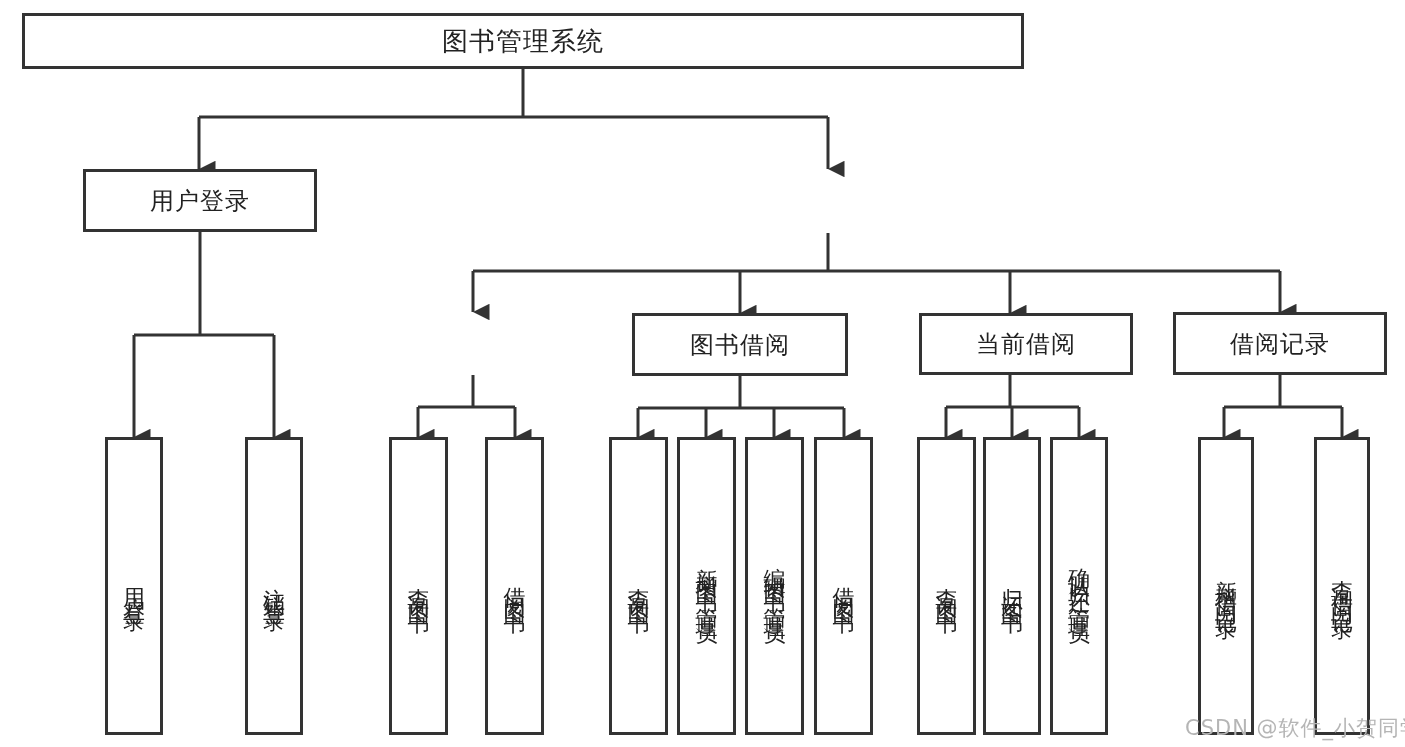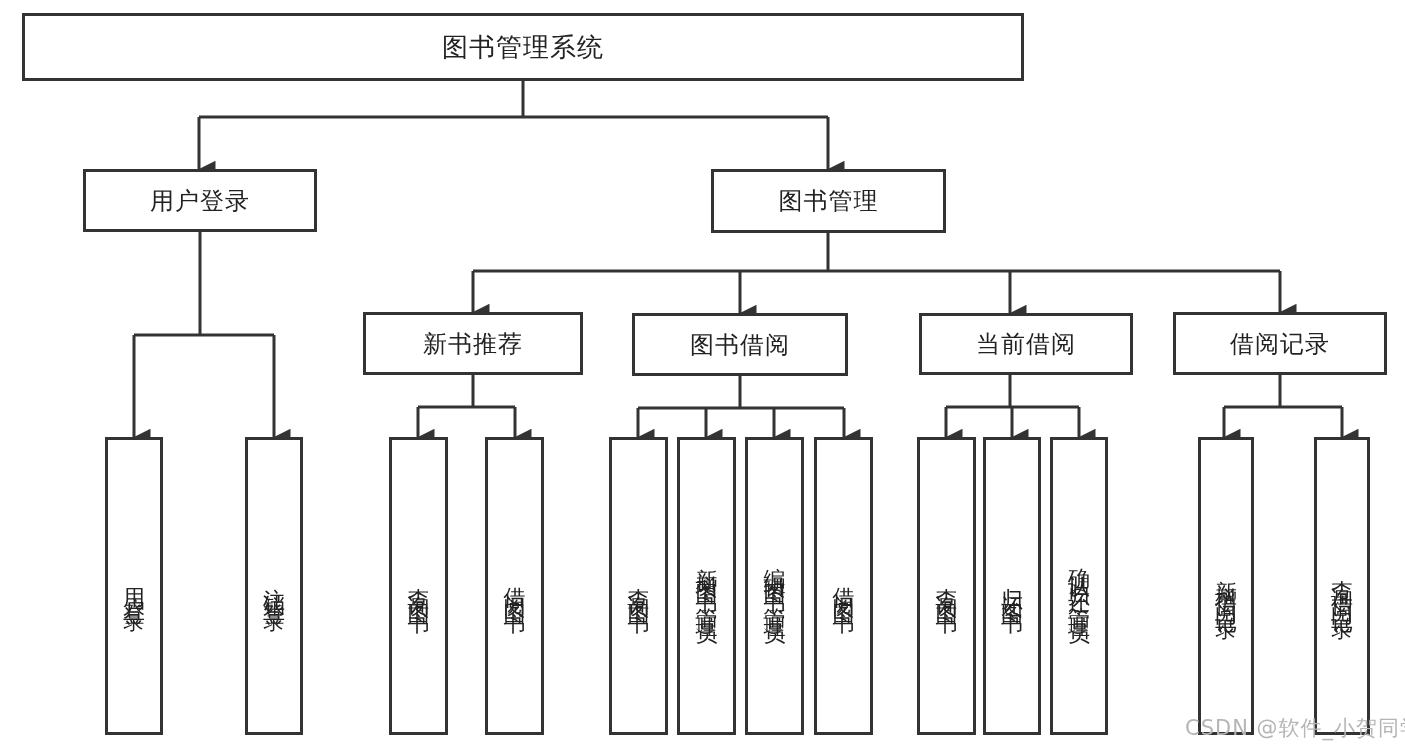--- a/index.html
+++ b/index.html
@@ -102,34 +102,28 @@
 
       <line x1="946" y1="407" x2="946" y2="437" marker-end="url(#arrow)"></line>
       <line x1="1012" y1="407" x2="1012" y2="437" marker-end="url(#arrow)"></line>
       <line x1="1079" y1="407" x2="1079" y2="437" marker-end="url(#arrow)"></line>
 
       <line x1="1224" y1="407" x2="1224" y2="437" marker-end="url(#arrow)"></line>
       <line x1="1342" y1="407" x2="1342" y2="437" marker-end="url(#arrow)"></line>
     </g>
   </svg>
 
-  <div class="node" style="left:22px; top:13px; width:1002px; height:68px;">
+  <div class="node" style="left:22px; top:13px; width:1002px; height:56px;">
     <span class="root-label">图书管理系统</span>
   </div>
 
   <div class="node" style="left:83px; top:169px; width:234px; height:63px;">
     <span class="h-label">用户登录</span>
   </div>
-  <div class="node" style="left:711px; top:169px; width:235px; height:64px;">
-    <span class="h-label">图书管理</span>
-  </div>
 
-  <div class="node" style="left:363px; top:312px; width:220px; height:63px;">
-    <span class="h-label">新书推荐</span>
-  </div>
   <div class="node" style="left:632px; top:313px; width:216px; height:63px;">
     <span class="h-label">图书借阅</span>
   </div>
   <div class="node" style="left:903px; top:313px; width:214px; height:62px;margin-left:16px;">
     <span class="h-label">当前借阅</span>
   </div>
   <div class="node" style="left:1173px; top:312px; width:214px; height:63px;">
     <span class="h-label">借阅记录</span>
   </div>
 

